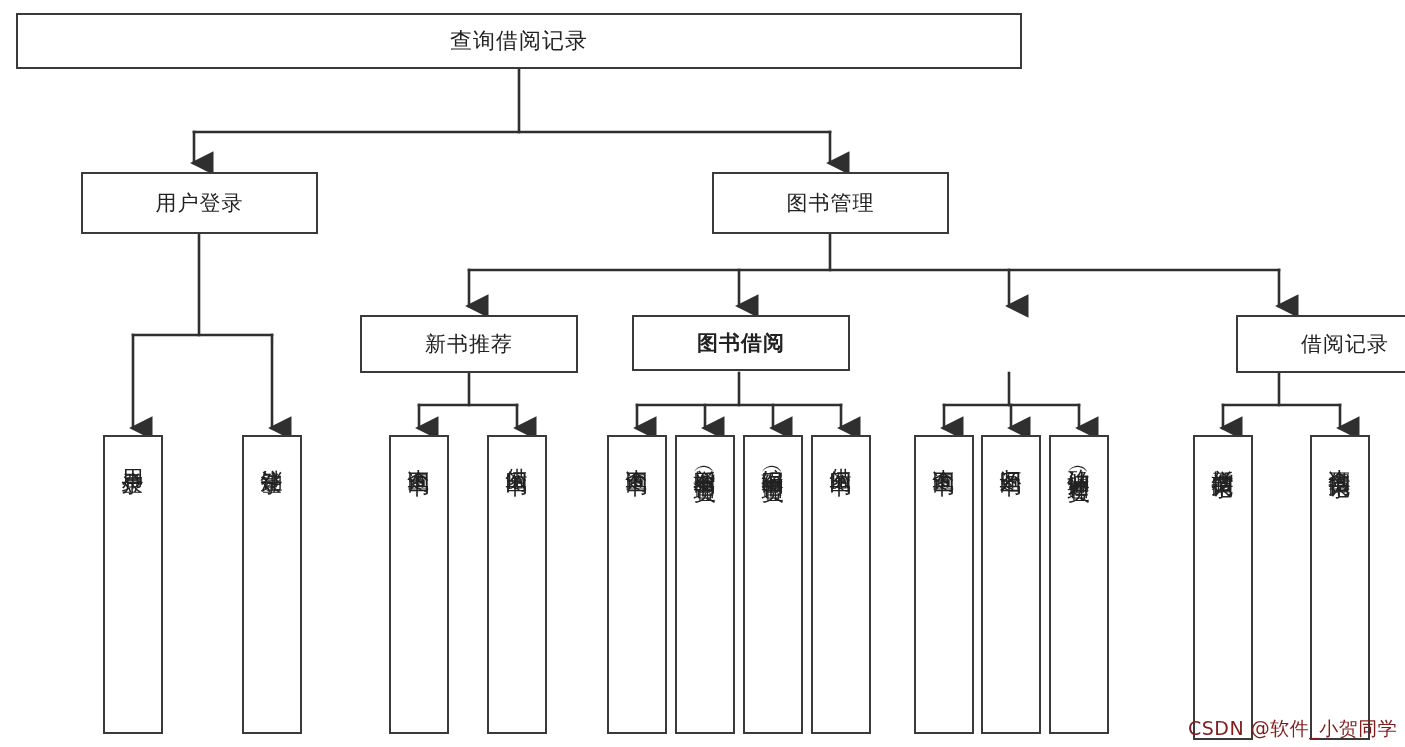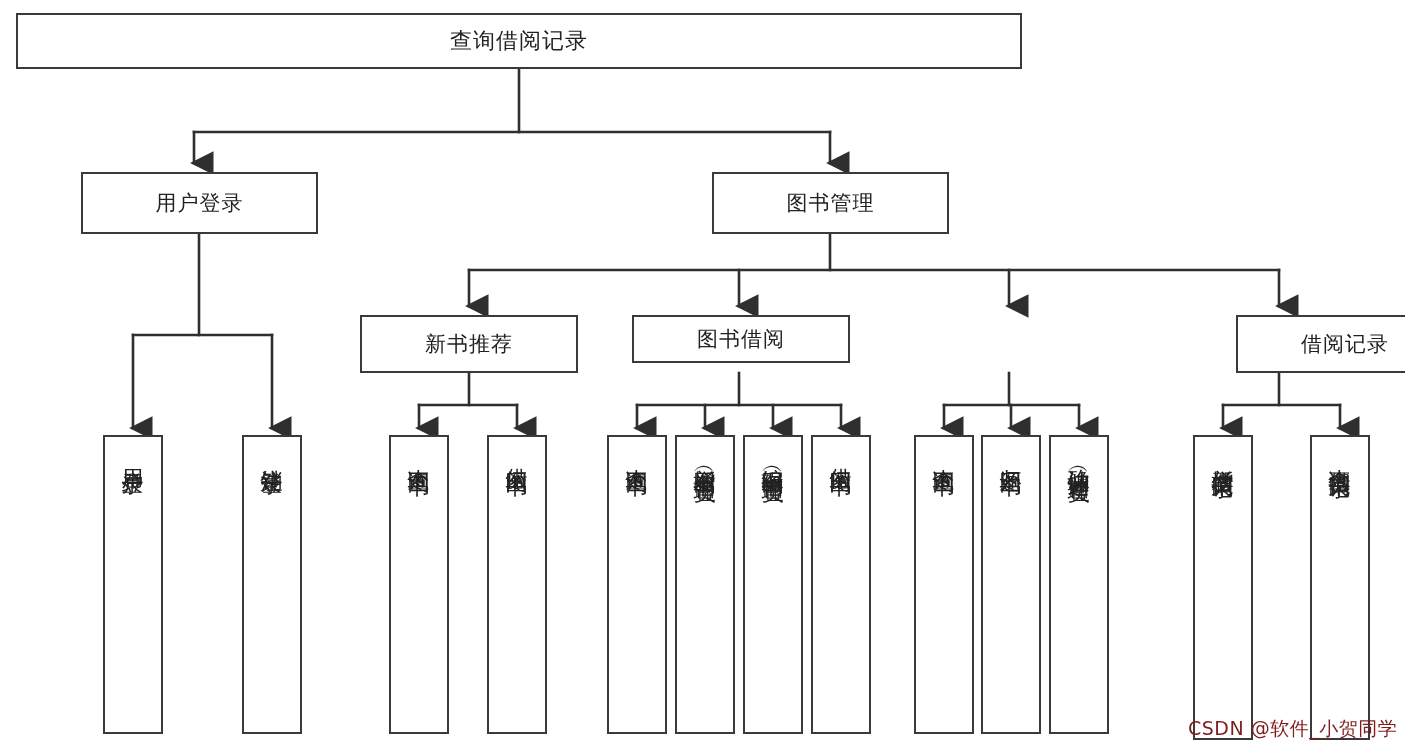--- a/index.html
+++ b/index.html
@@ -129,21 +129,21 @@
   </div>
 
   <div class="node" style="left:712px;top:172px;width:237px;height:62px;">
     <span class="label">图书管理</span>
   </div>
 
   <div class="node" style="left:360px;top:315px;width:218px;height:58px;">
     <span class="label">新书推荐</span>
   </div>
 
-  <div class="node" style="left:632px;top:315px;width:218px;height:48px;">
+  <div class="node" style="left:632px;top:315px;width:218px;height:56px;font-weight:bold;">
     <span class="label">图书借阅</span>
   </div>
 
 
   <div class="node" style="left:1236px;top:315px;width:218px;height:58px;">
     <span class="label">借阅记录</span>
   </div>
 
   <div class="node leaf" style="left:103px;top:435px;width:60px;height:299px;">
     <span class="label">用户登录</span>

